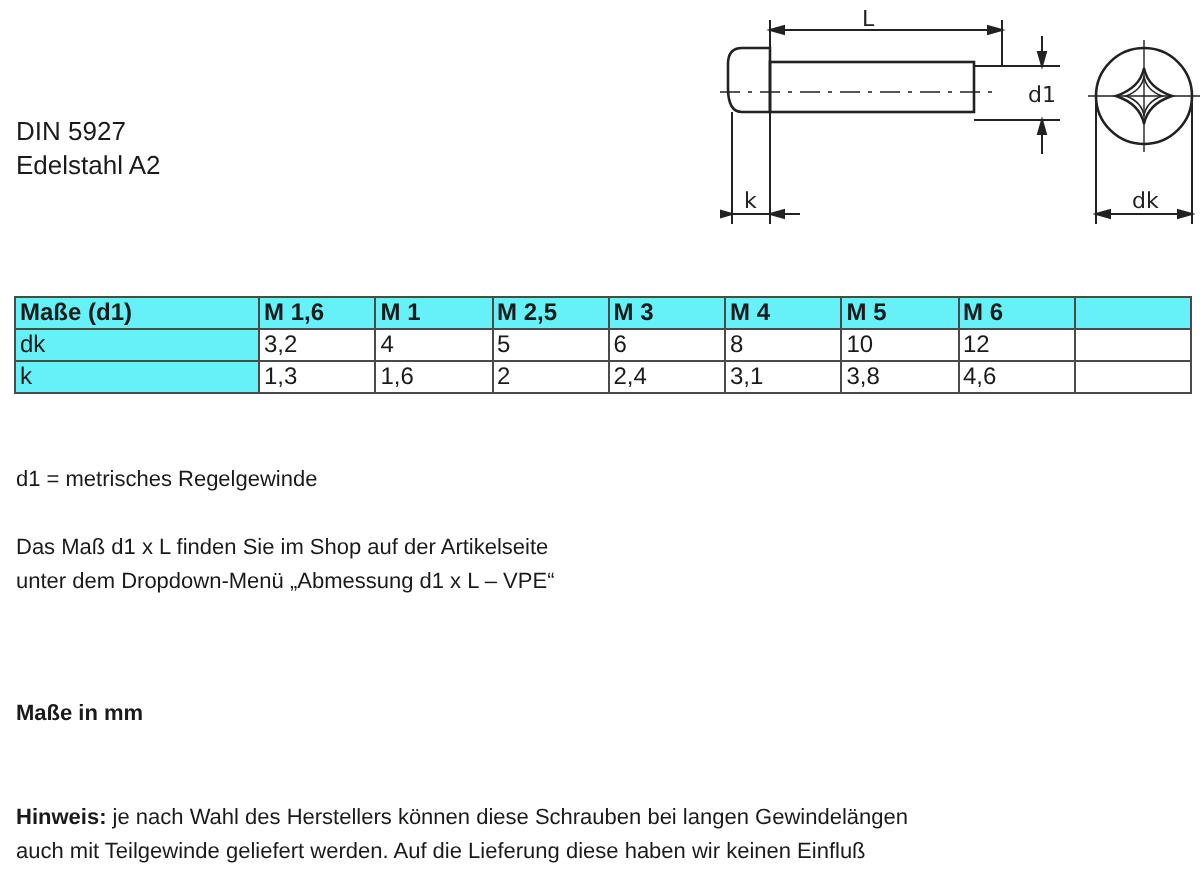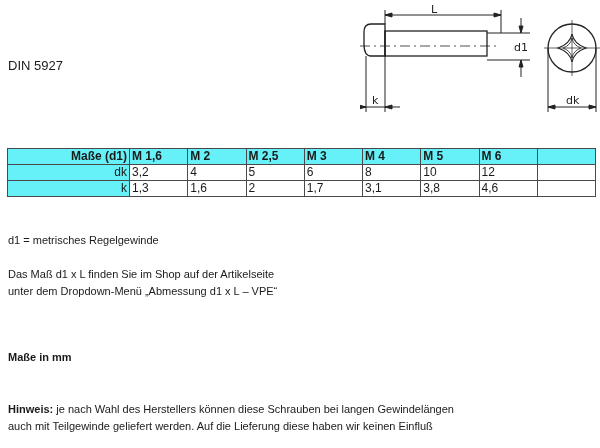--- a/index.html
+++ b/index.html
@@ -13,31 +13,32 @@
     .drawing { left: 360px; top: 0px; width: 240px; height: 120px; }
     table.spec {
       position: absolute; left: 7px; top: 148px;
       border-collapse: collapse; font-size: 12px;
       table-layout: fixed; width: 589px;
     }
     table.spec td {
       border: 1px solid #4a4a4a; height: 15px; padding: 0 2px;
       line-height: 15px; text-align: left; white-space: nowrap;
     }
-    table.spec td.lbl { text-align: right; background: #66f0f8; width: 117px; }
+    table.spec td.lbl { text-align: left; background: #66f0f8; width: 117px; }
     table.spec tr.head td { background: #66f0f8; font-weight: bold; }
     table.spec td.val { background: #ffffff; }
     .p { left: 8px; font-size: 11px; line-height: 17px; white-space: nowrap; }
     b { font-weight: bold; }
   </style>
 </head>
 <body>
 
 <div class="abs title-block">
   <div>DIN 5927</div>
+  <div>Edelstahl A2</div>
 </div>
 
 <svg class="abs drawing" viewBox="360 0 240 120" width="240" height="120" xmlns="http://www.w3.org/2000/svg" font-family="DejaVu Sans, sans-serif">
   <g stroke="#222" fill="none" stroke-width="1">
 
     <path d="M385,24 L371,24 Q364,24 364,32 L364,44 Q364,56 371,56 L385,56 Z" stroke-width="1.3"></path>
 
     <rect x="385" y="35" width="102" height="25" stroke-width="1.3" transform="translate(0,-4)"></rect>
     <line x1="385" y1="31" x2="385" y2="56" stroke-width="1"></line>
 
@@ -76,21 +77,21 @@
     <path d="M548,107 l7,-2 v4 z M596,107 l-7,-2 v4 z" fill="#222"></path>
   </g>
   <text x="566" y="104" font-size="11" fill="#222">dk</text>
 </svg>
 
 <table class="spec">
   <tbody>
       <tr class="head">
     <td class="lbl">Maße (d1)</td>
     <td>M 1,6</td>
-    <td>M 2</td>
+    <td>M 1</td>
     <td>M 2,5</td>
     <td>M 3</td>
     <td>M 4</td>
     <td>M 5</td>
     <td>M 6</td>
     <td></td>
   </tr>
   <tr>
     <td class="lbl">dk</td>
     <td class="val">3,2</td>
@@ -100,21 +101,21 @@
     <td class="val">8</td>
     <td class="val">10</td>
     <td class="val">12</td>
     <td class="val"></td>
   </tr>
   <tr>
     <td class="lbl">k</td>
     <td class="val">1,3</td>
     <td class="val">1,6</td>
     <td class="val">2</td>
-    <td class="val">1,7</td>
+    <td class="val">2,4</td>
     <td class="val">3,1</td>
     <td class="val">3,8</td>
     <td class="val">4,6</td>
     <td class="val"></td>
   </tr>
 </tbody>
   </table>
 
 <div class="abs p" style="top:232px;">d1 = metrisches Regelgewinde</div>
 <div class="abs p" style="top:266px;">Das Maß d1 x L finden Sie im Shop auf der Artikelseite</div>

